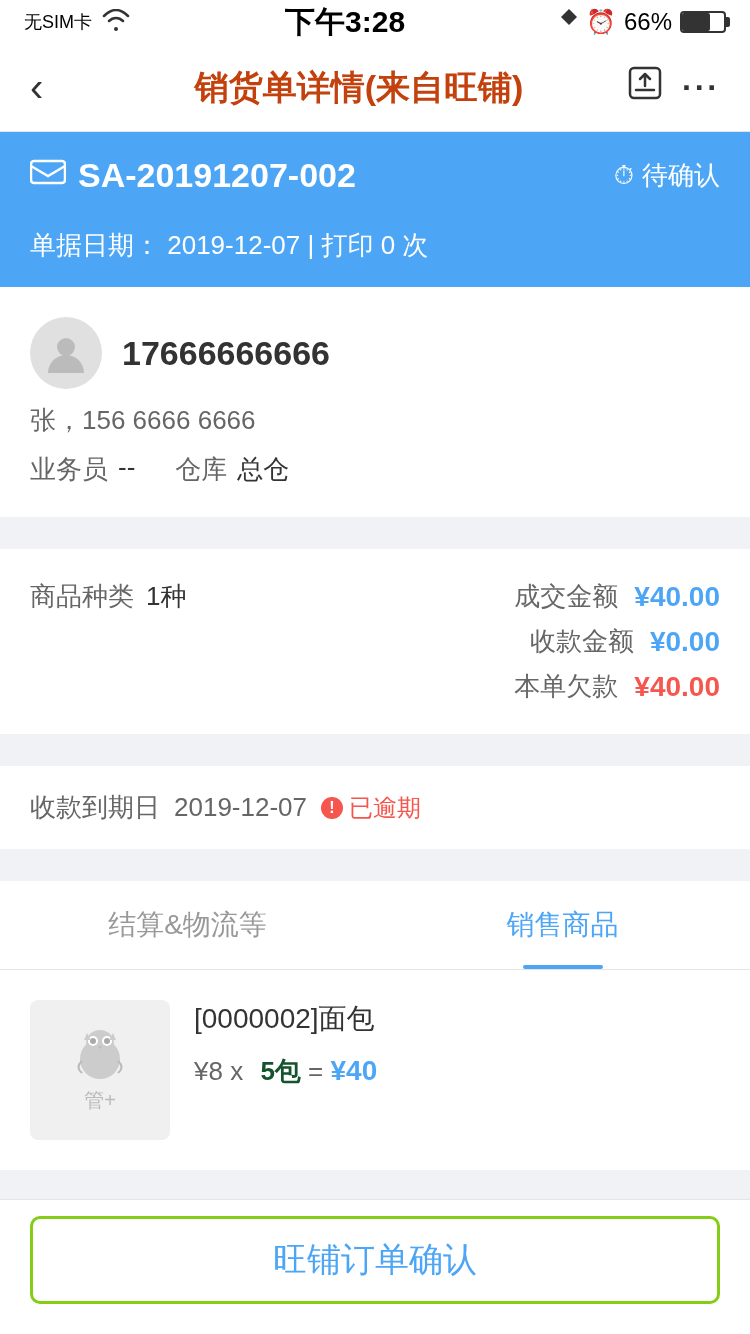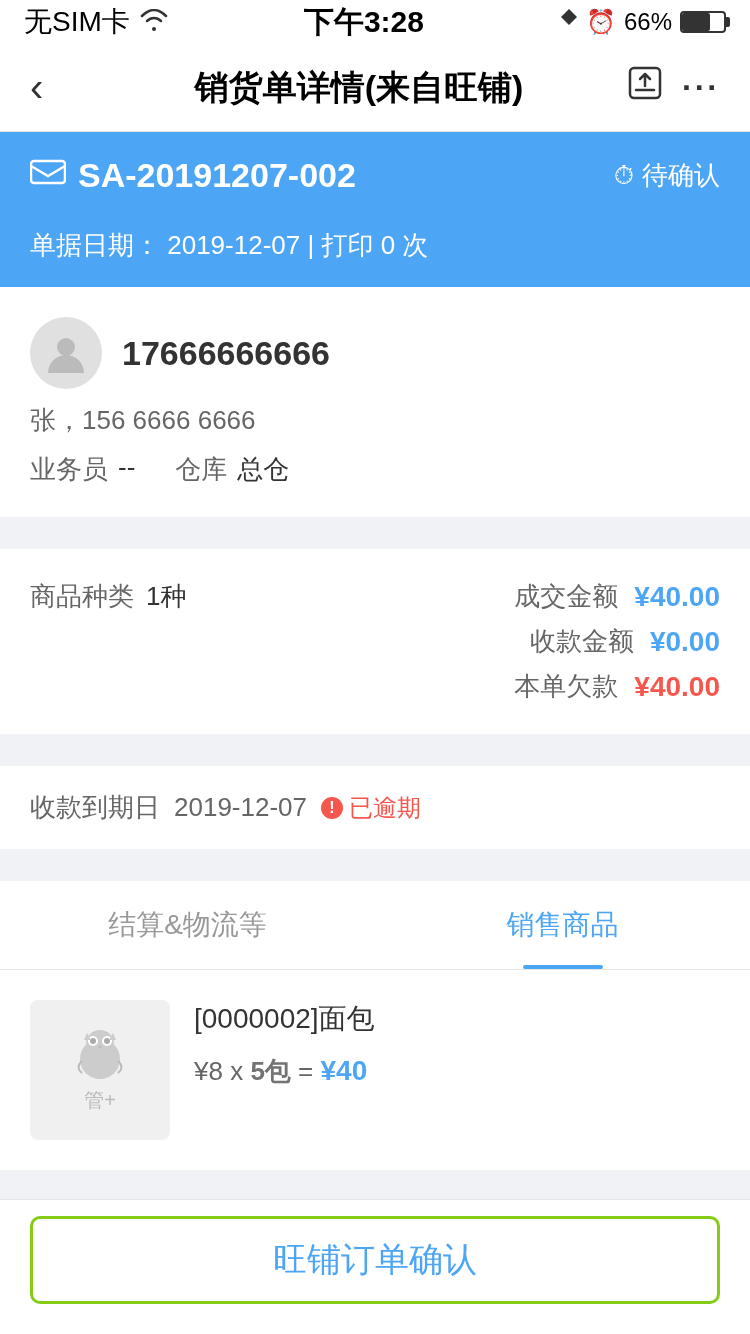--- a/index.html
+++ b/index.html
@@ -22,21 +22,21 @@
       align-items: center;
       justify-content: space-between;
       padding: 0 24px;
       font-size: 26px;
       font-weight: 500;
     }
     .status-left {
       display: flex;
       align-items: center;
       gap: 10px;
-      font-size: 28px;
+      font-size: 18px;
     }
     .status-center {
       font-size: 30px;
       font-weight: 600;
     }
     .status-right {
       display: flex;
       align-items: center;
       gap: 8px;
       font-size: 24px;
@@ -82,21 +82,21 @@
       font-size: 40px;
       color: #333;
       cursor: pointer;
       width: 60px;
     }
     .nav-title {
       flex: 1;
       text-align: center;
       font-size: 34px;
       font-weight: 600;
-      color: #000000;
+      color: #c2410c;
     }
     .nav-right {
       display: flex;
       align-items: center;
       gap: 20px;
     }
     .nav-more {
       font-size: 32px;
       color: #333;
       font-weight: 700;
@@ -331,22 +331,23 @@
       font-size: 28px;
       color: #333;
       font-weight: 500;
       margin-bottom: 16px;
     }
     .product-price {
       font-size: 26px;
       color: #666;
     }
     .price-highlight {
-      color: #737373;
+      color: #14532d;
       font-weight: 600;
+      margin-left: 10px;
     }
     .price-total {
       color: #4da6f5;
       font-weight: 700;
       font-size: 28px;
     }
 
     
     .empty-area {
       background: #f0f2f5;

